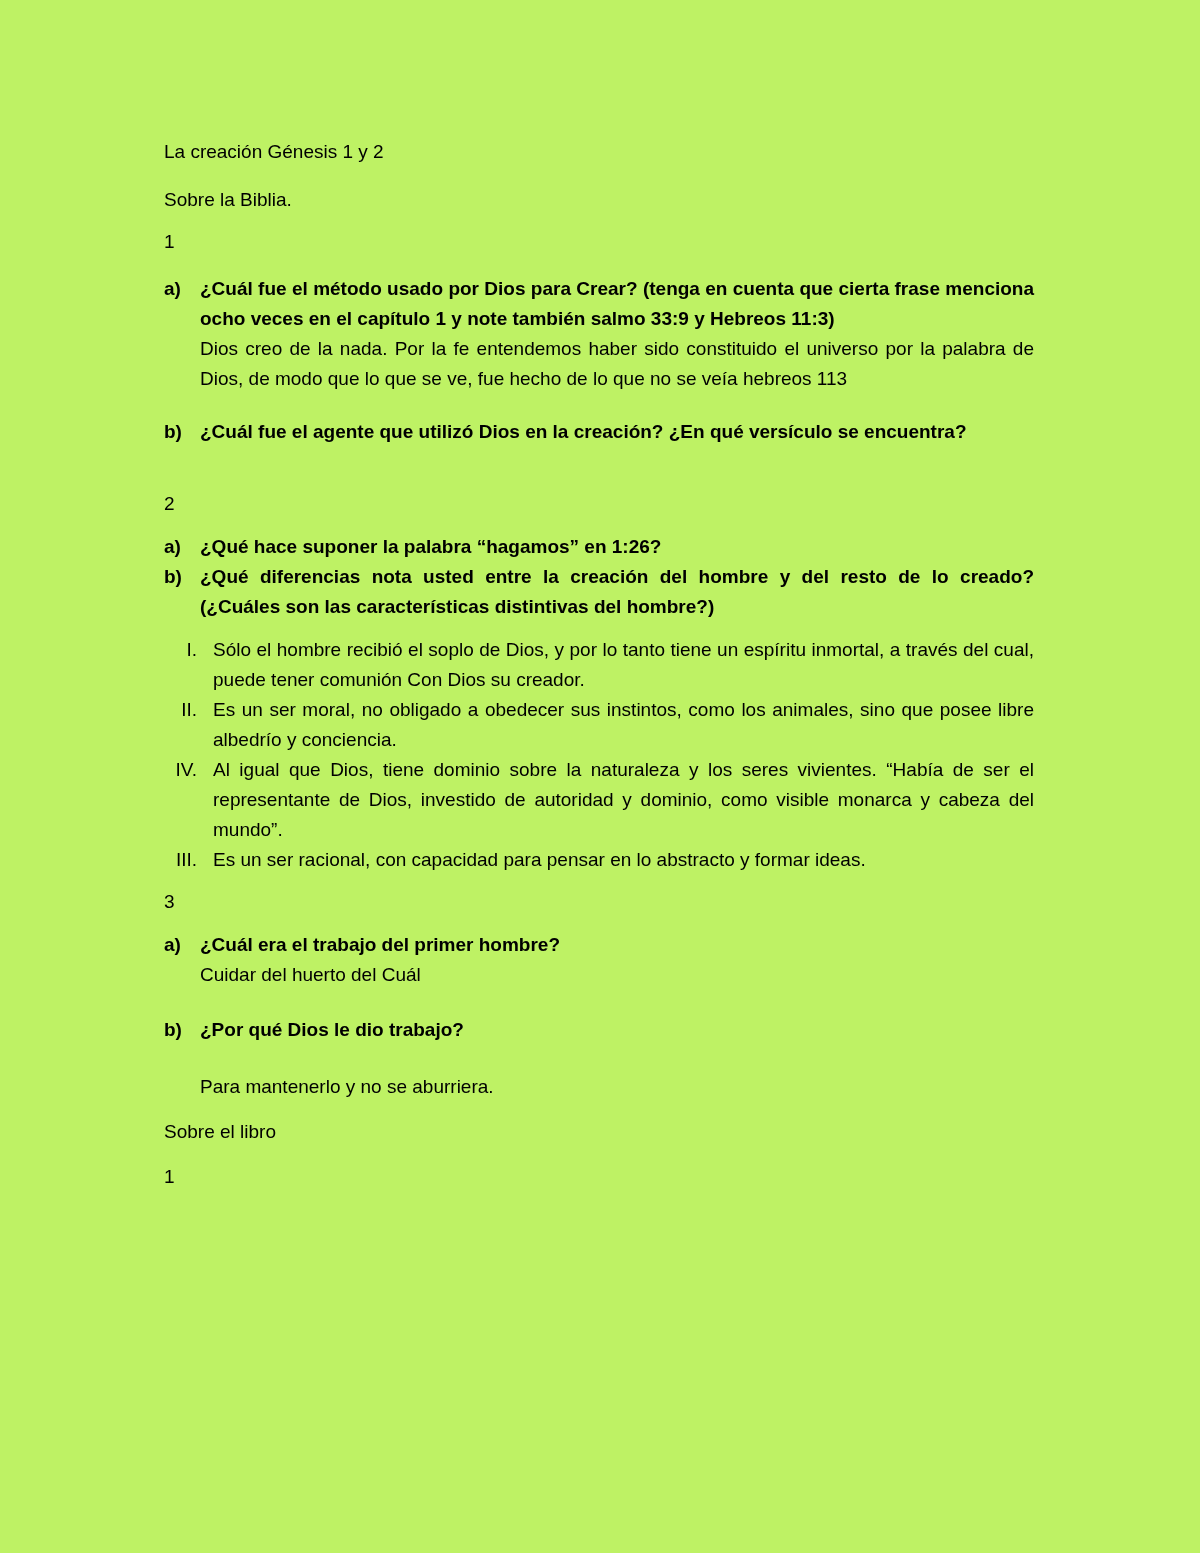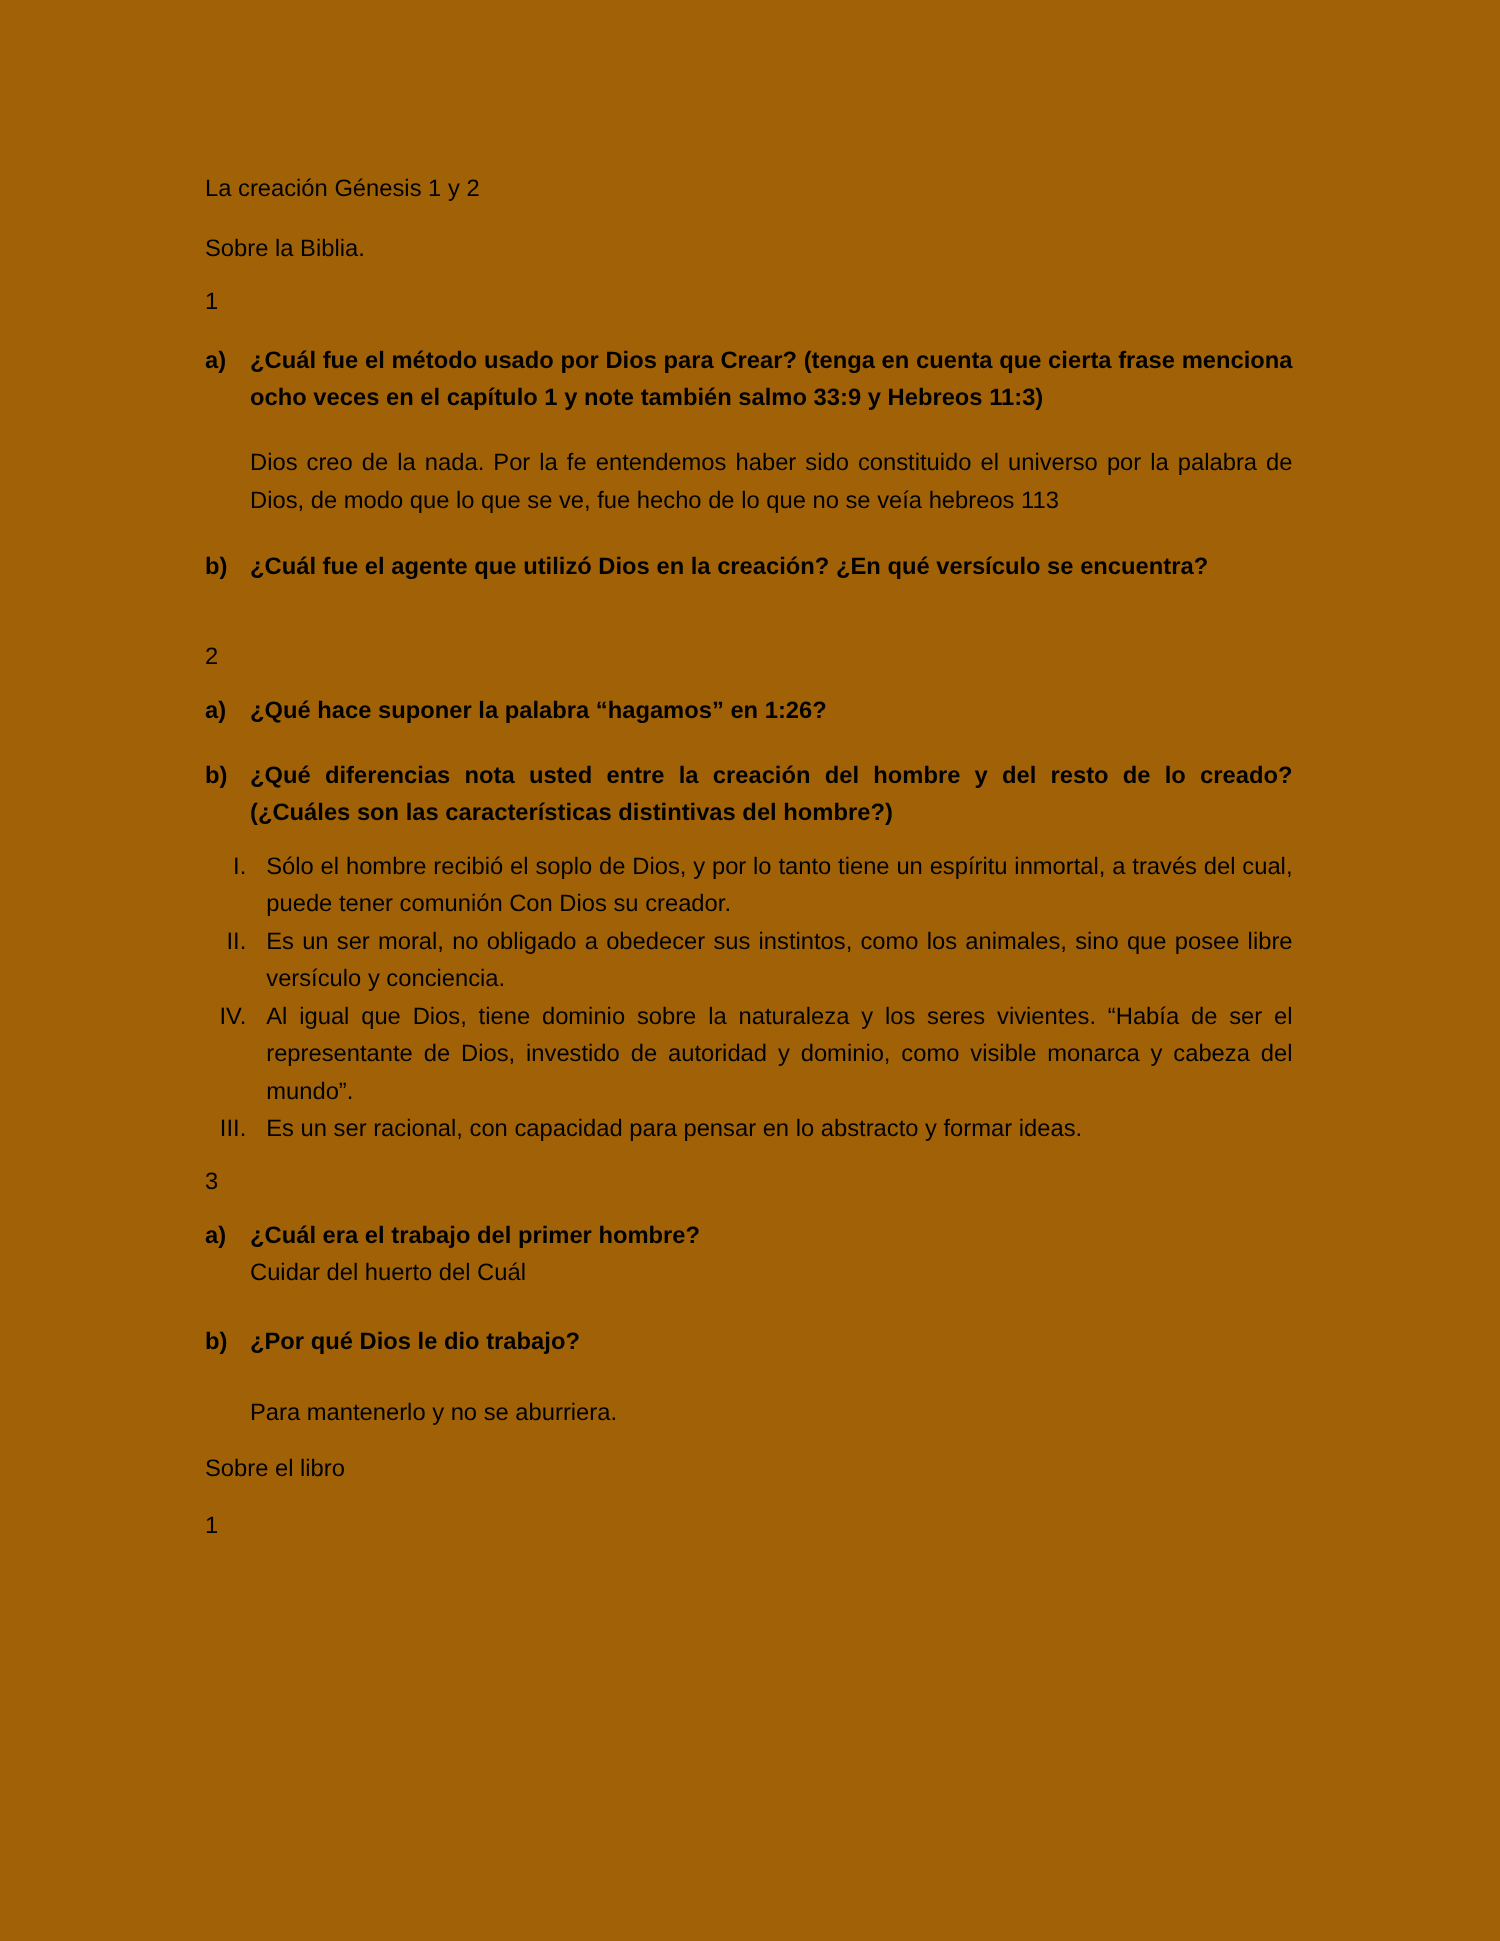--- a/index.html
+++ b/index.html
@@ -12,21 +12,21 @@
     height: 1553px;
     font-family: "Liberation Sans", "DejaVu Sans", sans-serif;
     color: #000000;
     overflow: hidden;
   }
   .page {
     box-sizing: border-box;
     width: 1200px;
     height: 1553px;
     padding: 137px 166px 120px 164px;
-    background: #a16207;
+    background: #bef264;
   }
   .blk {
     font-size: 19px;
     line-height: 30px;
     text-align: justify;
   }
   .plain { text-align: left; }
   
   .qa { display: flex; font-weight: 700; }
   .qa-marker { flex: 0 0 36px; text-align: left; }
@@ -37,21 +37,21 @@
   .roman-item { display: flex; }
   .roman-marker { flex: 0 0 33px; text-align: right; }
   .roman-text { flex: 1 1 auto; margin-left: 16px; text-align: justify; }
   
   .mt0  { margin-top: 0; }
   .mt12 { margin-top: 12px; }
   .mt13 { margin-top: 13px; }
   .mt15 { margin-top: 15px; }
   .mt17 { margin-top: 17px; }
   .mt18 { margin-top: 18px; }
-  .mt22 { margin-top: 22px; }
+  .mt22 { }
   .mt23 { margin-top: 23px; }
   .mt25 { margin-top: 25px; }
   .mt27 { margin-top: 27px; }
   .mt42 { margin-top: 42px; }
 </style>
 </head>
 <body>
 
 <div class="page">
 
@@ -88,21 +88,21 @@
   </div>
 
 
   <div class="mt13">
     <div class="blk roman-item">
       <span class="roman-marker">I.</span>
       <span class="roman-text">Sólo el hombre recibió el soplo de Dios, y por lo tanto tiene un espíritu inmortal, a través del cual, puede tener comunión Con Dios su creador.</span>
     </div>
     <div class="blk roman-item">
       <span class="roman-marker">II.</span>
-      <span class="roman-text">Es un ser moral, no obligado a obedecer sus instintos, como los animales, sino que posee libre versículo y conciencia.</span>
+      <span class="roman-text">Es un ser moral, no obligado a obedecer sus instintos, como los animales, sino que posee libre albedrío y conciencia.</span>
     </div>
     <div class="blk roman-item">
       <span class="roman-marker">IV.</span>
       <span class="roman-text">Al igual que Dios, tiene dominio sobre la naturaleza y los seres vivientes. “Había de ser el representante de Dios, investido de autoridad y dominio, como visible monarca y cabeza del mundo”.</span>
     </div>
     <div class="blk roman-item">
       <span class="roman-marker">III.</span>
       <span class="roman-text">Es un ser racional, con capacidad para pensar en lo abstracto y formar ideas.</span>
     </div>
   </div>

